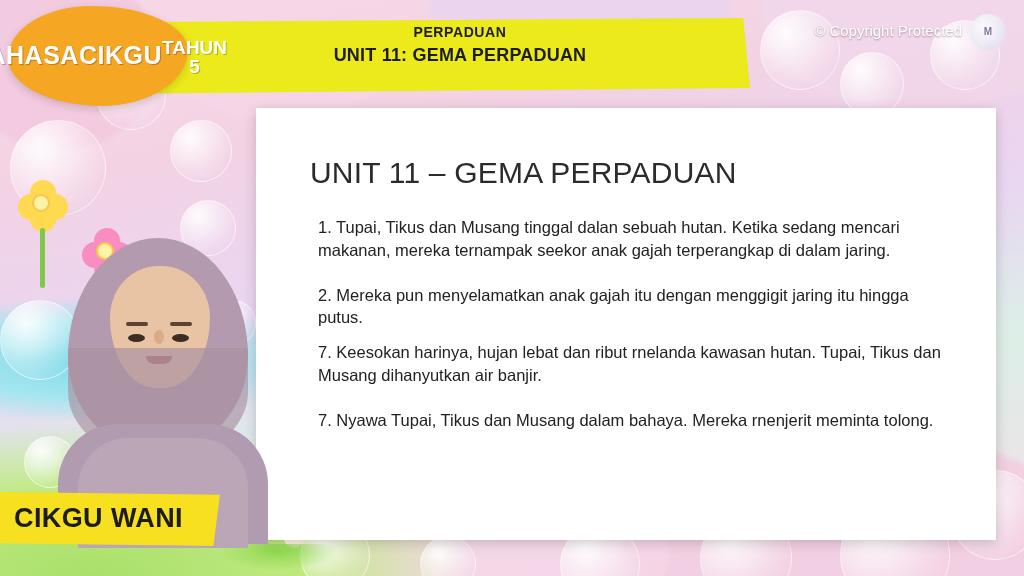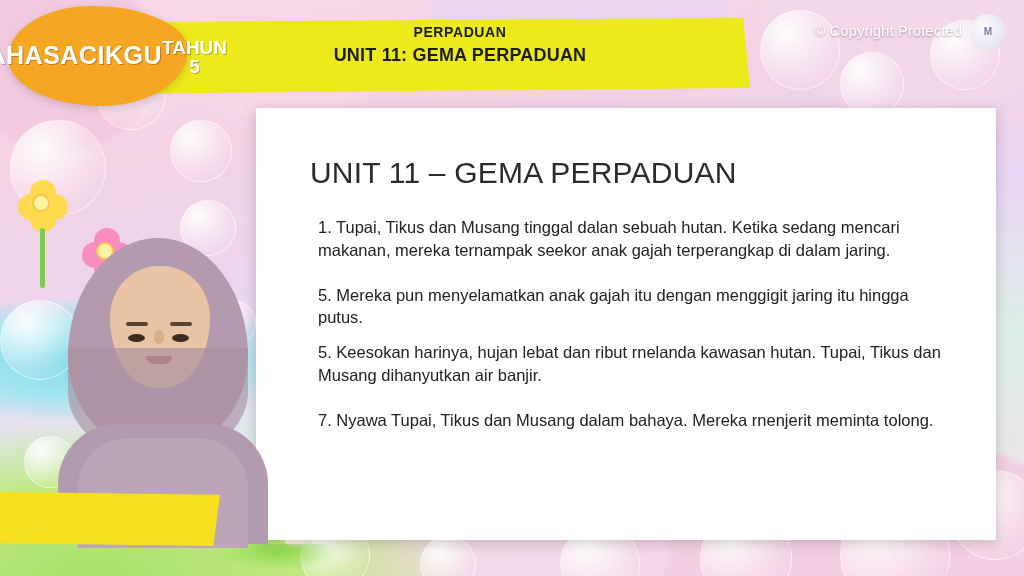--- a/index.html
+++ b/index.html
@@ -269,23 +269,23 @@
   </div>
 
   <div id="copyright">© Copyright Protected</div>
   <div id="copyright-logo">M</div>
 
   <div id="slide-card">
     <div id="slide-title">UNIT 11 – GEMA PERPADUAN</div>
     <div id="slide-body">
       <p>1. Tupai, Tikus dan Musang tinggal dalan sebuah hutan. Ketika sedang mencari makanan, mereka ternampak seekor anak gajah terperangkap di dalam jaring.</p>
       <div class="gap"></div>
-      <p>5. Mereka pun menyelamatkan anak gajah itu dengan menggigit jaring itu hingga putus.</p>
+      <p>2. Mereka pun menyelamatkan anak gajah itu dengan menggigit jaring itu hingga putus.</p>
       <div class="gap-sm"></div>
-      <p>5. Keesokan harinya, hujan lebat dan ribut rnelanda kawasan hutan. Tupai, Tikus dan Musang dihanyutkan air banjir.</p>
+      <p>7. Keesokan harinya, hujan lebat dan ribut rnelanda kawasan hutan. Tupai, Tikus dan Musang dihanyutkan air banjir.</p>
       <div class="gap"></div>
       <p>7. Nyawa Tupai, Tikus dan Musang  dalam bahaya. Mereka rnenjerit meminta tolong.</p>
     </div>
   </div>
 
   <div id="presenter">
     <div class="hijab"></div>
     <div class="face">
       <div class="brow" style="left:16px; top:56px;"></div>
       <div class="brow" style="left:60px; top:56px;"></div>
@@ -293,14 +293,15 @@
       <div class="eye" style="left:62px; top:68px;"></div>
     </div>
     <div class="nose"></div>
     <div class="mouth"></div>
     <div class="hijab-shade"></div>
     <div class="body-robe"></div>
     <div class="body-robe2"></div>
   </div>
 
   <div id="name-tag"></div>
+  <div id="name-tag-text">CIKGU WANI</div>
 
 </div>
 
 </body></html>

